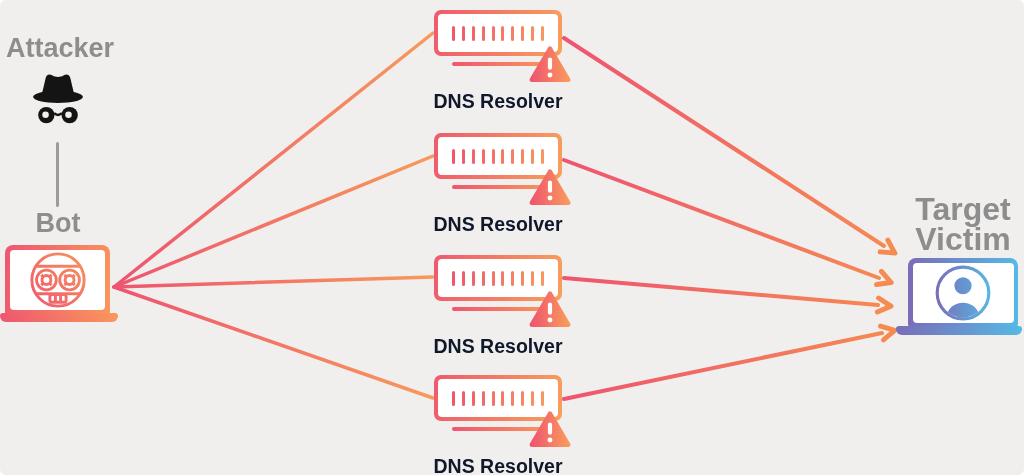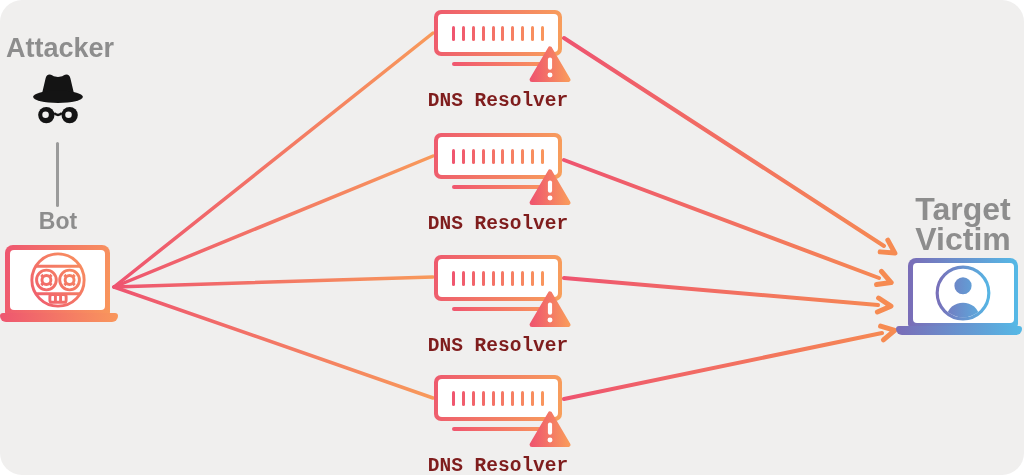--- a/index.html
+++ b/index.html
@@ -1,23 +1,23 @@
 <!DOCTYPE html>
 <html><head>
 <meta charset="utf-8">
 <style>
   html,body { margin:0; padding:0; background:#ffffff; }
   .canvas {
     position:relative; width:1024px; height:475px;
-    background:#f0efee; border-radius:22px; overflow:hidden;
+    background:#f0efee; border-radius:6px; overflow:hidden;
     font-family:"Liberation Sans", sans-serif;
   }
   .lbl { position:absolute; color:#8d8d8d; font-weight:bold; text-align:center; }
   .lbl-attacker { left:2px; top:33px; width:116px; font-size:27px; }
-  .lbl-bot { left:4px; top:208px; width:108px; font-size:23px; }
+  .lbl-bot { left:4px; top:208px; width:108px; font-size:27px; }
   .lbl-target { left:905px; top:194px; width:116px; font-size:32px; line-height:30px; }
 
   .lines-svg { position:absolute; left:0; top:0; }
 
   .attacker-icon { position:absolute; left:19px; top:70px; }
   .attacker-line { position:absolute; left:56px; top:142px; width:3px; height:65px; background:#9b9b9b; border-radius:2px; }
 
   
   .laptop-screen { position:absolute; border-radius:8px 8px 3px 3px; }
   .laptop-inner { position:absolute; inset:5px; background:#ffffff; border-radius:4px;
@@ -40,21 +40,21 @@
   .tick { width:3px; height:15px; border-radius:1.5px; }
   .tick:nth-child(1){background:#f0566f;} .tick:nth-child(2){background:#f15d6d;}
   .tick:nth-child(3){background:#f2646b;} .tick:nth-child(4){background:#f36b69;}
   .tick:nth-child(5){background:#f47267;} .tick:nth-child(6){background:#f57965;}
   .tick:nth-child(7){background:#f68063;} .tick:nth-child(8){background:#f78761;}
   .tick:nth-child(9){background:#f88e5f;} .tick:nth-child(10){background:#f9955d;}
   .res-shadow { position:absolute; left:18px; top:52px; width:95px; height:4px;
                 background:linear-gradient(90deg,#f0566f,#f9955d); border-radius:2px; }
   .res-warning { position:absolute; left:94px; top:36px; }
   .res-label { position:absolute; left:-12px; top:80px; width:152px;
-               color:#7f1d1d; font-weight:bold; font-size:19.5px; text-align:center;font-family:Liberation Mono, monospace; }
+               color:#0f172a; font-weight:bold; font-size:19.5px; text-align:center; }
 </style>
 </head>
 <body>
 
 <div class="canvas">
 
   <svg class="lines-svg" width="1024" height="475">
     <defs>
       <linearGradient id="fanGrad" gradientUnits="userSpaceOnUse" x1="114" y1="0" x2="435" y2="0">
         <stop offset="0" stop-color="#ee5470"></stop>

